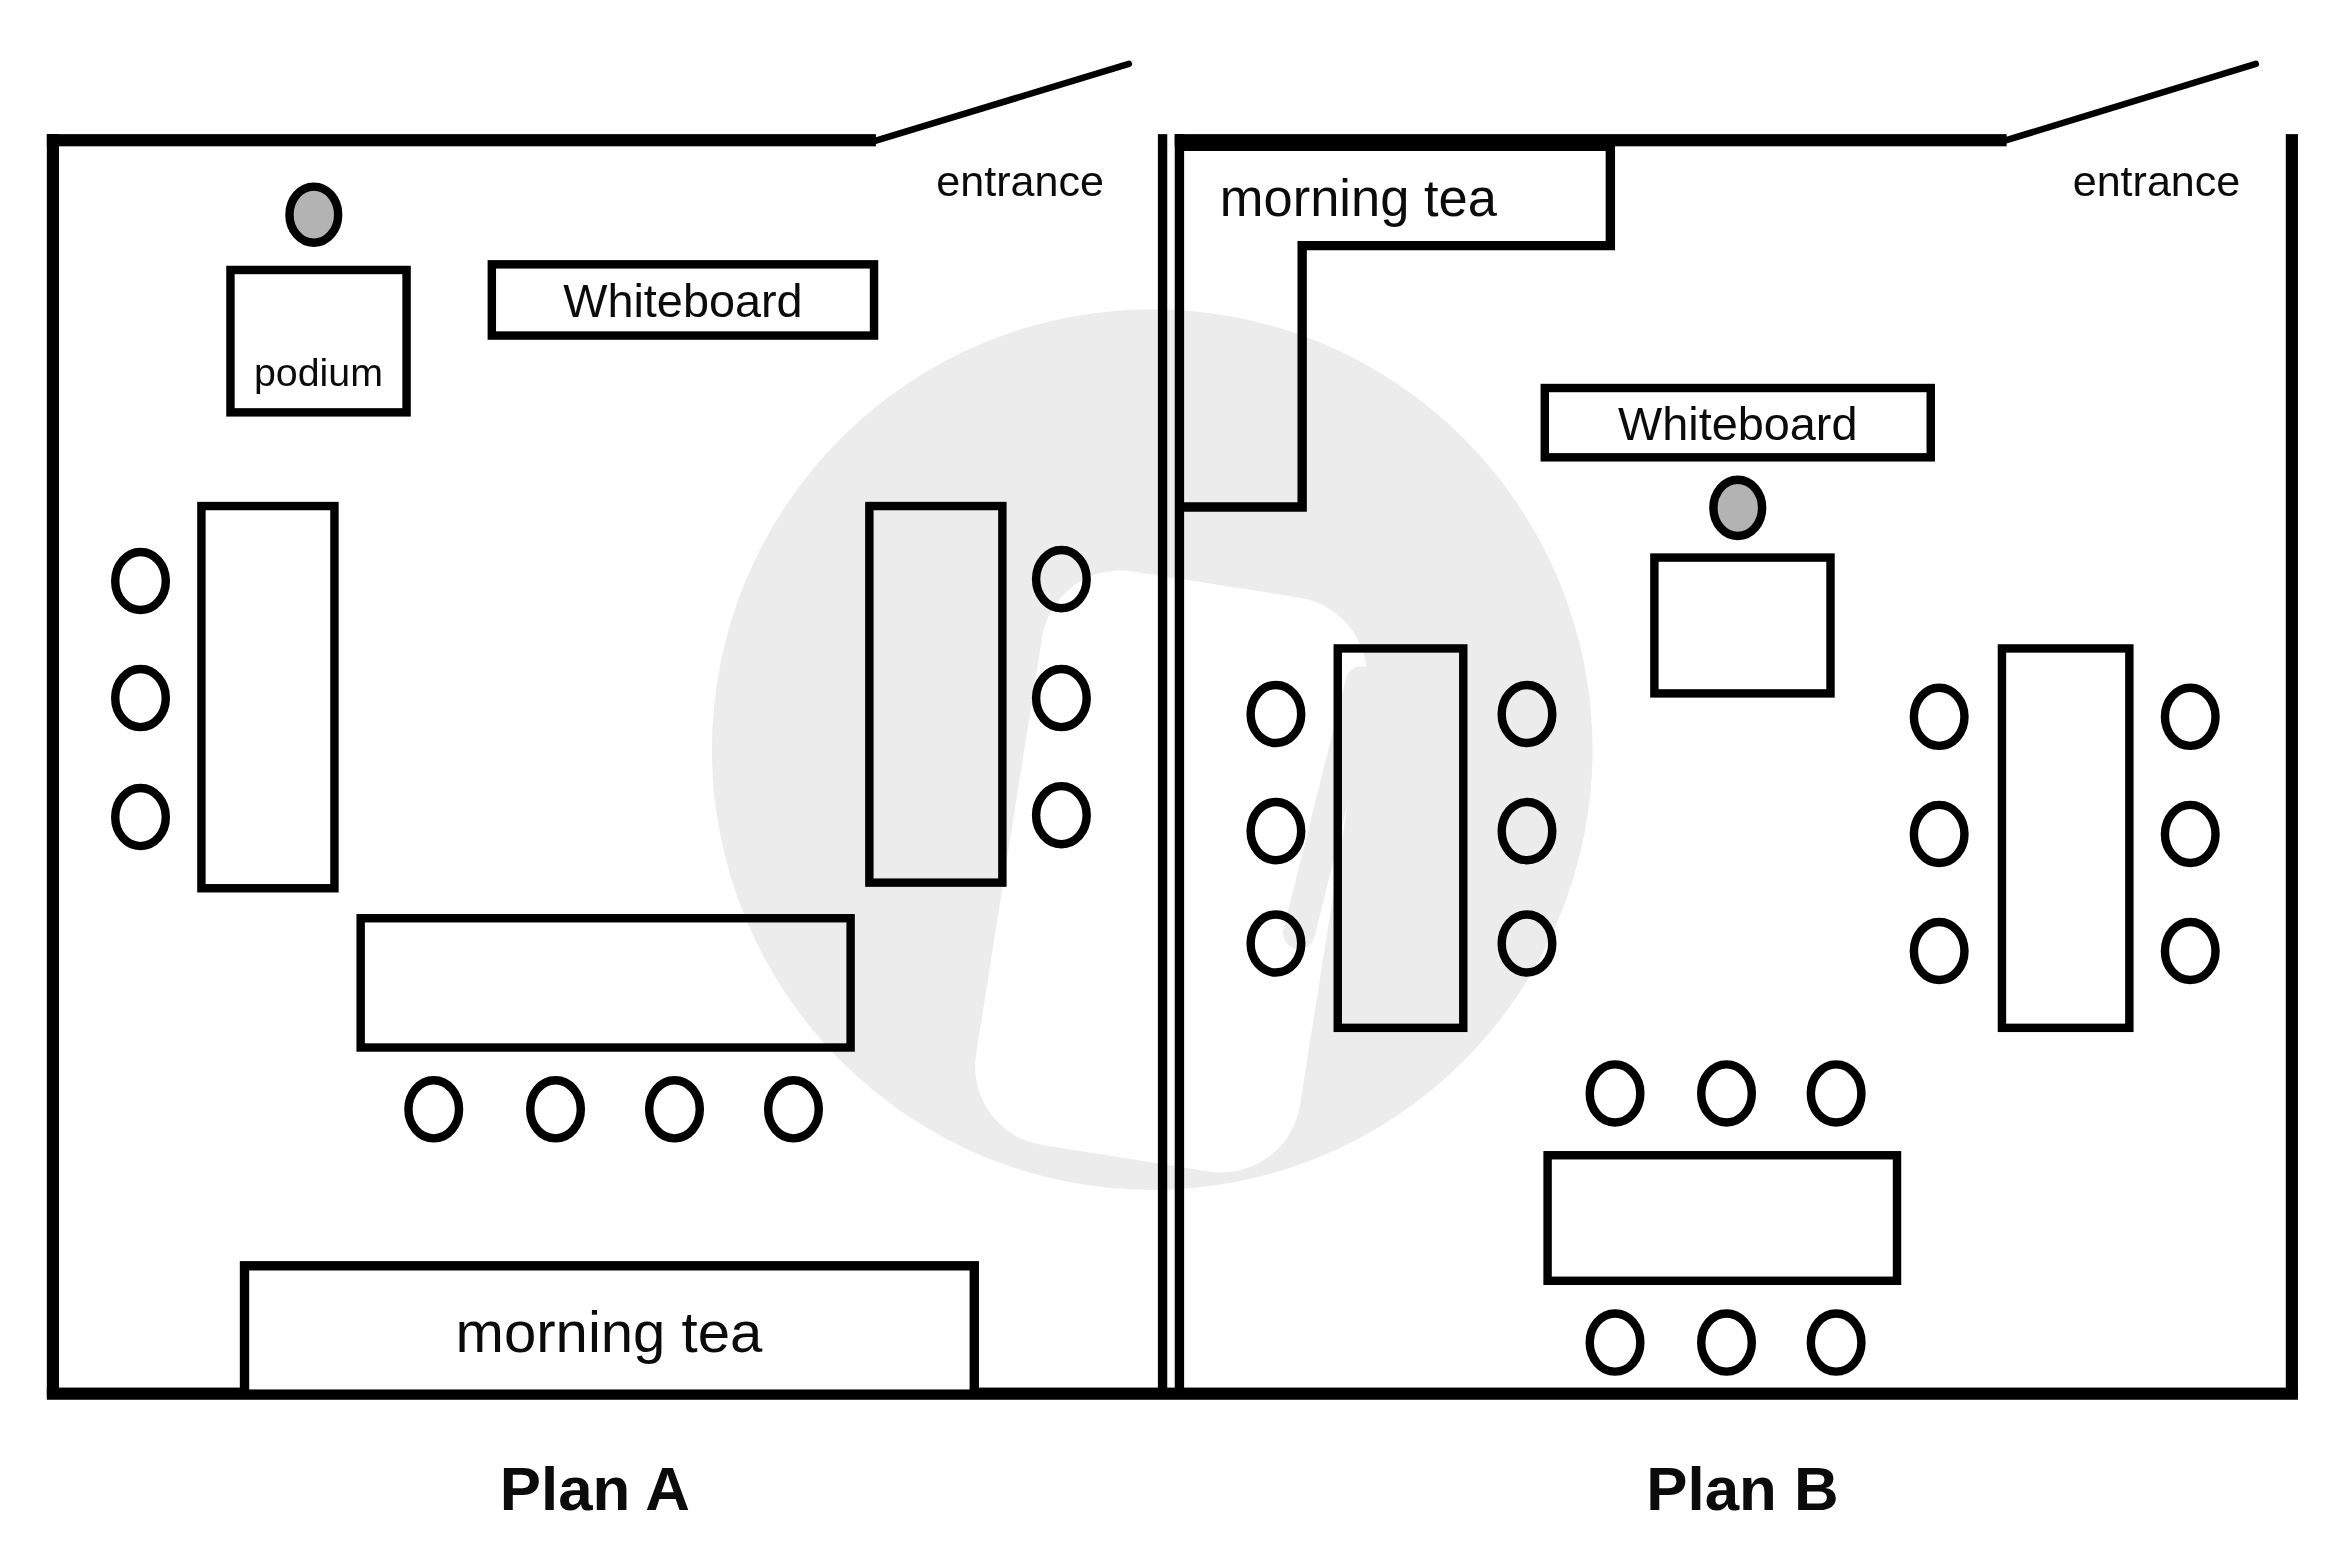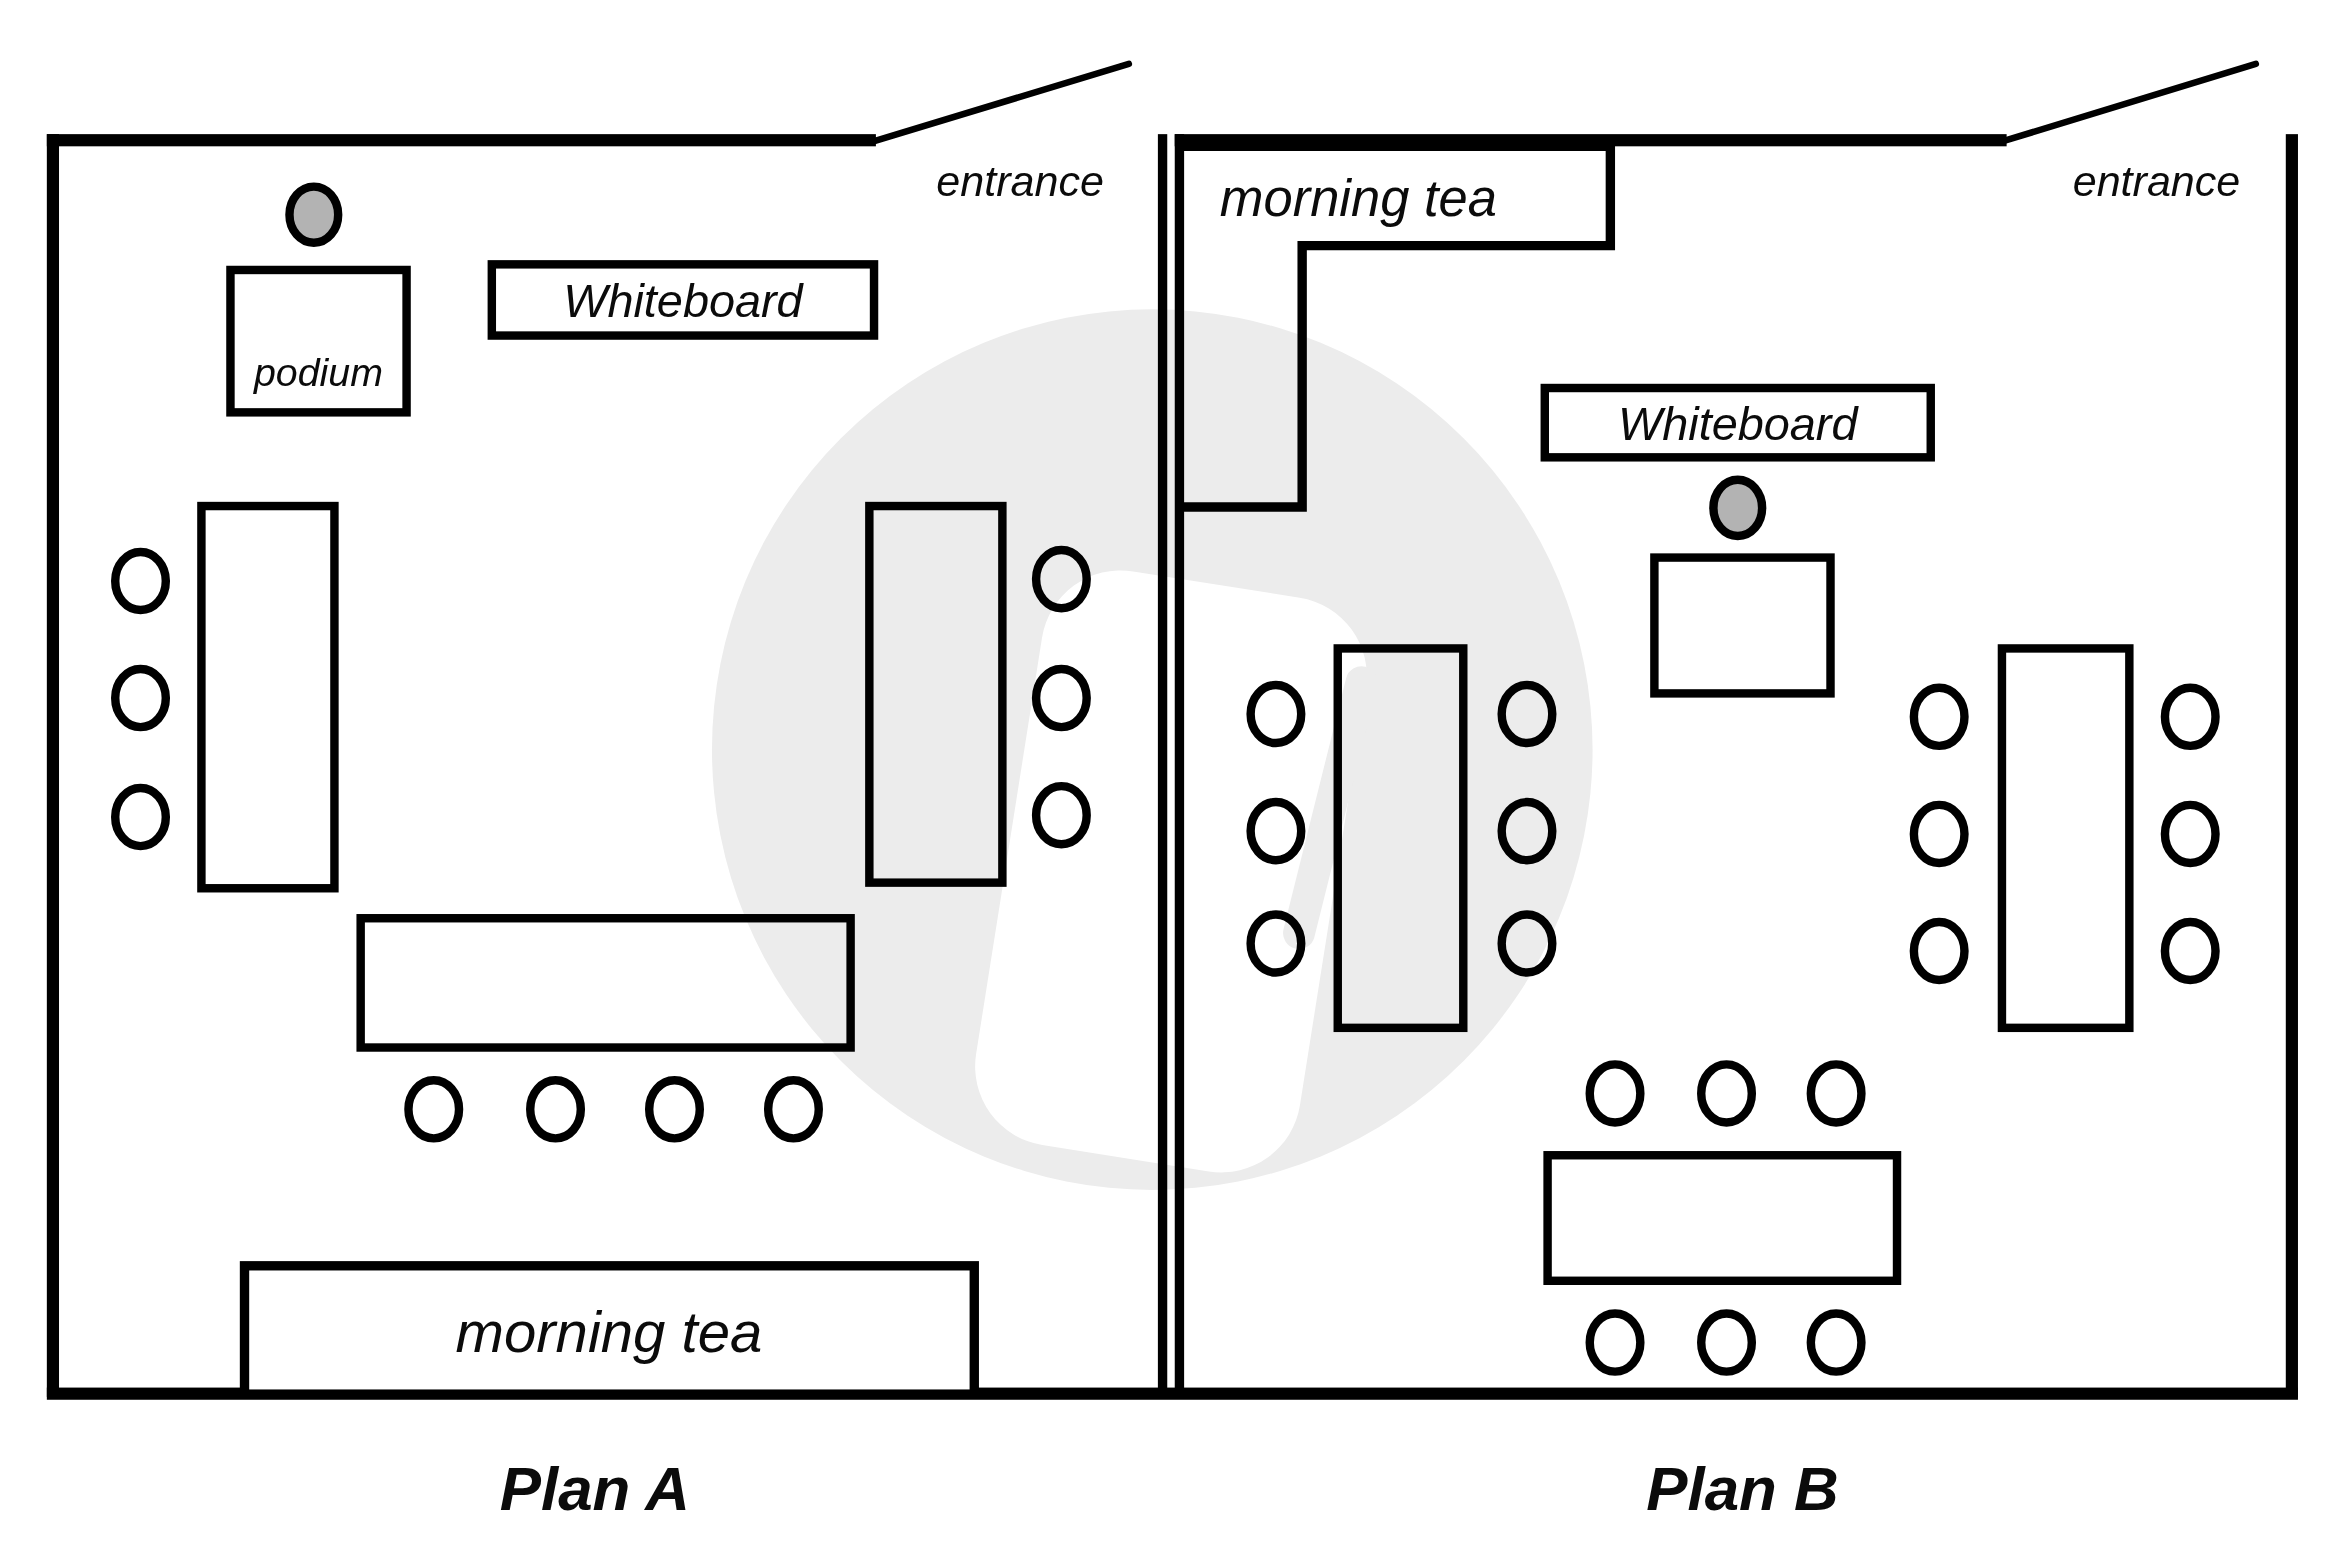--- a/index.html
+++ b/index.html
@@ -6,21 +6,20 @@
     margin: 0;
     padding: 0;
     background: #ffffff;
   }
   #canvas {
     position: relative;
     width: 2342px;
     height: 1562px;
     background: #ffffff;
     overflow: hidden;
-    font-style: italic;
   }
   #canvas svg {
     position: absolute;
     left: 0;
     top: 0;
     width: 2342px;
     height: 1562px;
     display: block;
   }
   svg text {

